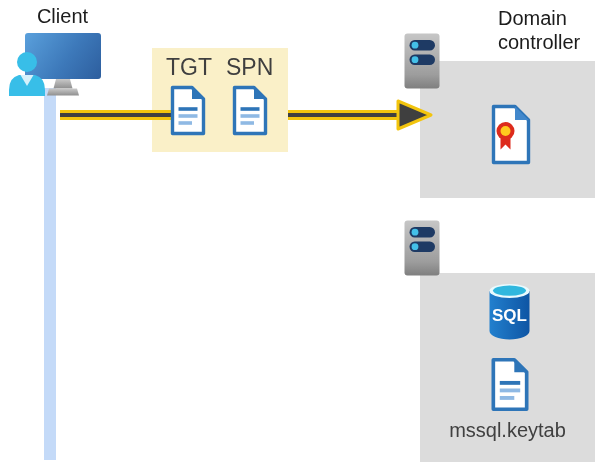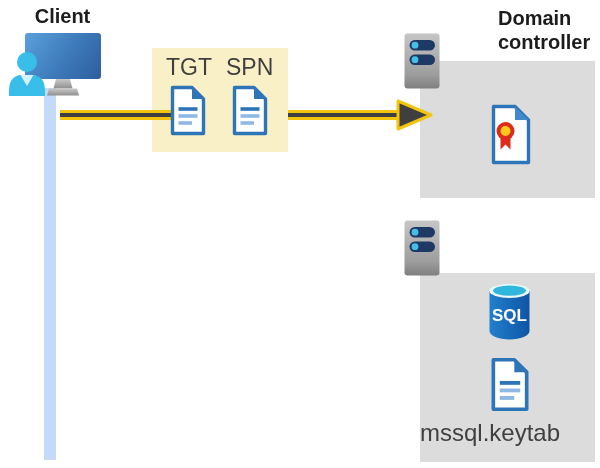--- a/index.html
+++ b/index.html
@@ -11,33 +11,33 @@
   .stage {
     position: relative;
     width: 600px;
     height: 468px;
     background: #ffffff;
     overflow: hidden;
   }
   .abs { position: absolute; }
 
   .title {
-    font-weight: 700;
+    font-weight: 400;
     font-size: 20px;
     line-height: 24px;
     color: #1c1c1c;
   }
   .small-label {
     font-size: 23px;
     color: #3f3f3f;
   }
   .file-label {
-    font-size: 24px;
+    font-size: 20px;
     color: #404040;
-    text-align: left;
+    text-align: center;
   }
 
   
   .client-title { left: 15px; top: 4px; width: 95px; text-align: center; }
   .monitor {
     left: 25px; top: 33px; width: 76px; height: 46px;
     border-radius: 3px;
     background: linear-gradient(125deg, #5aa0dc 0%, #3d79ba 55%, #2d5e9e 100%);
     z-index: 2;
   }

